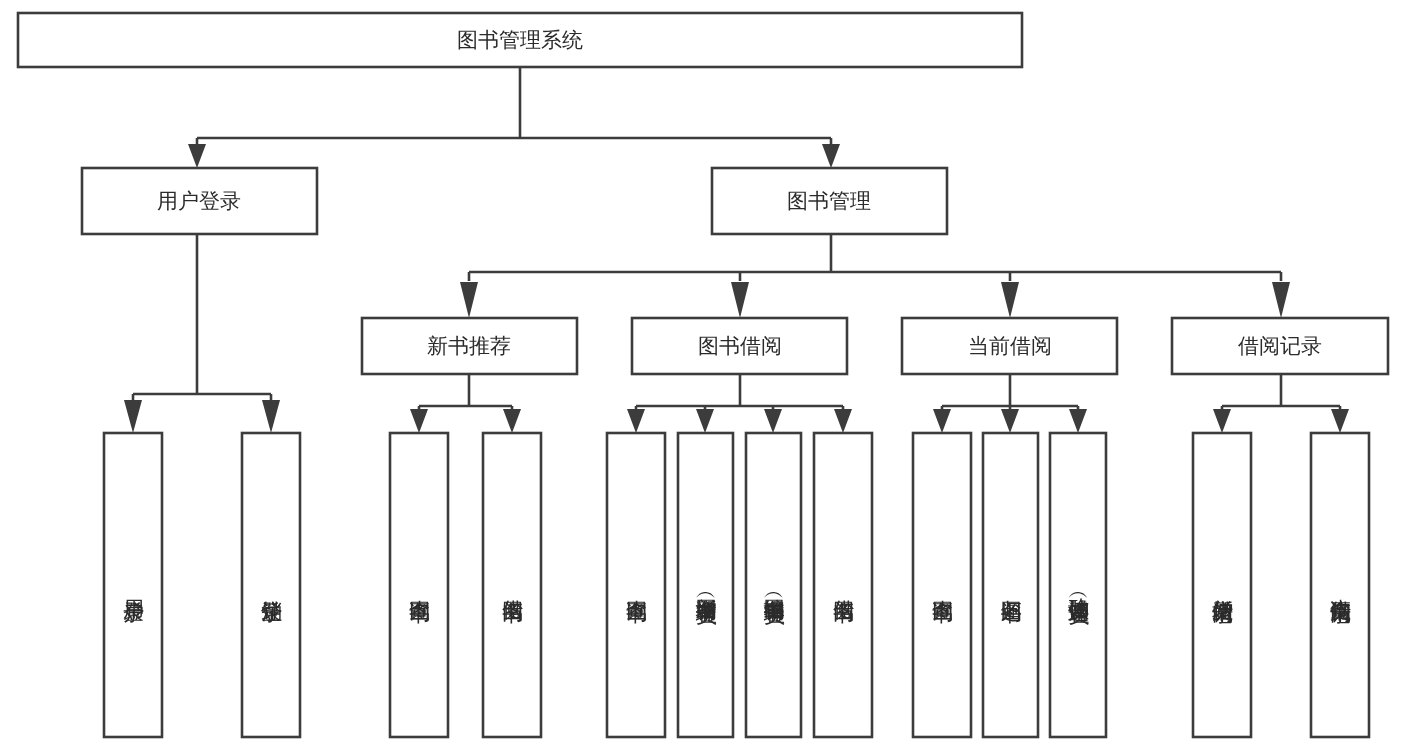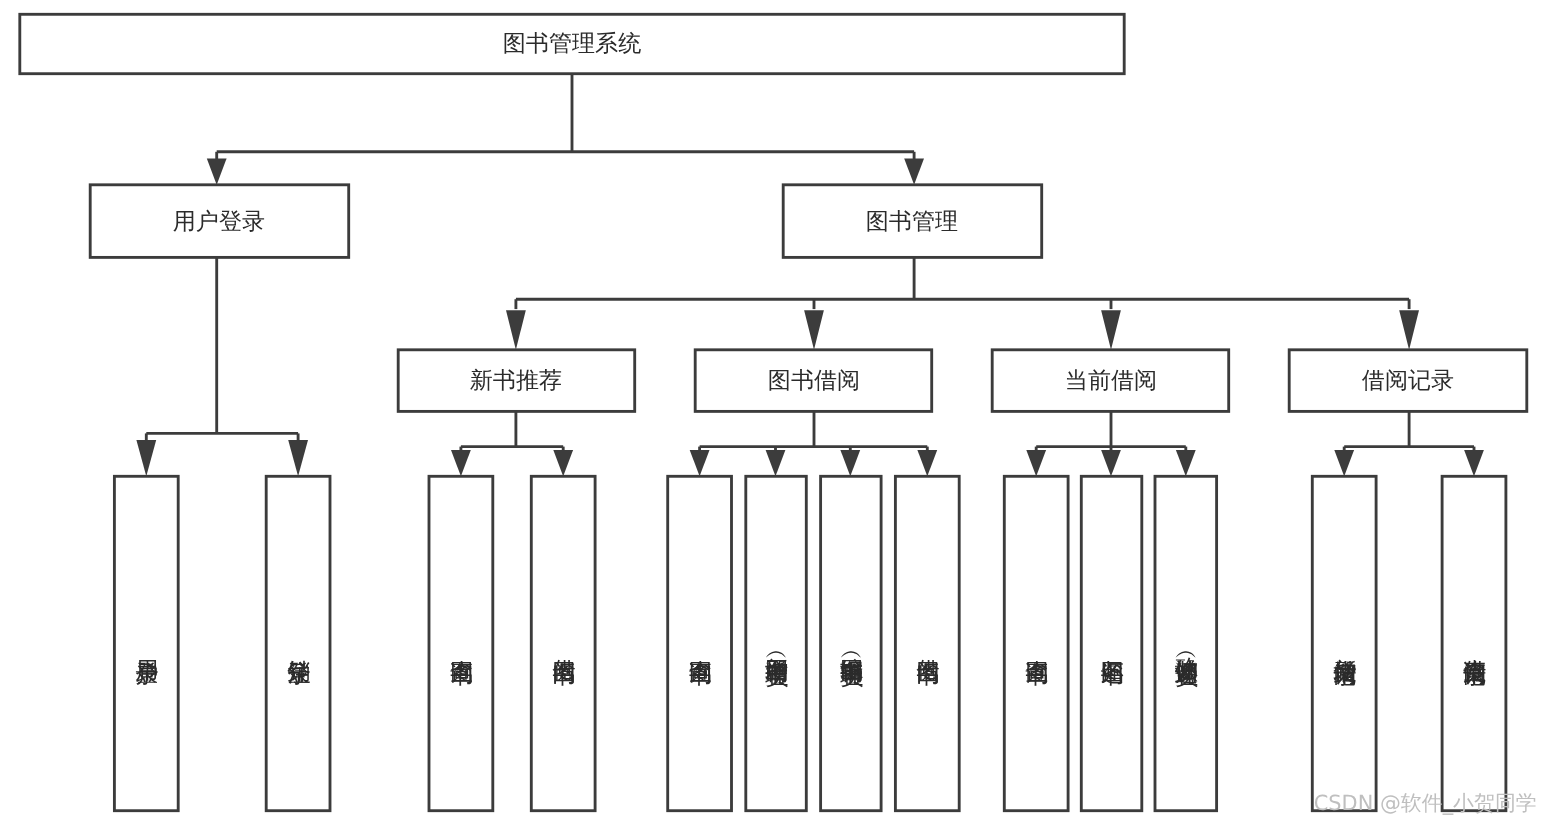--- a/index.html
+++ b/index.html
@@ -216,14 +216,13 @@
   <div class="vlabel" style="left:746px; top:433px; width:55px; height:304px;">编辑图书（管理员）</div>
   <div class="vlabel" style="left:814px; top:433px; width:58px; height:304px;">借阅图书</div>
 
   <div class="vlabel" style="left:913px; top:433px; width:58px; height:304px;">查询图书</div>
   <div class="vlabel" style="left:983px; top:433px; width:55px; height:304px;">归还图书</div>
   <div class="vlabel" style="left:1050px; top:433px; width:56px; height:304px;">确认归还（管理员）</div>
 
   <div class="vlabel" style="left:1193px; top:433px; width:58px; height:304px;">新增借阅记录</div>
   <div class="vlabel" style="left:1311px; top:433px; width:58px; height:304px;">查询借阅记录</div>
 
-  <div class="watermark">CSDN @软件_小贺同学</div>
 </div>
 
 </body></html>

